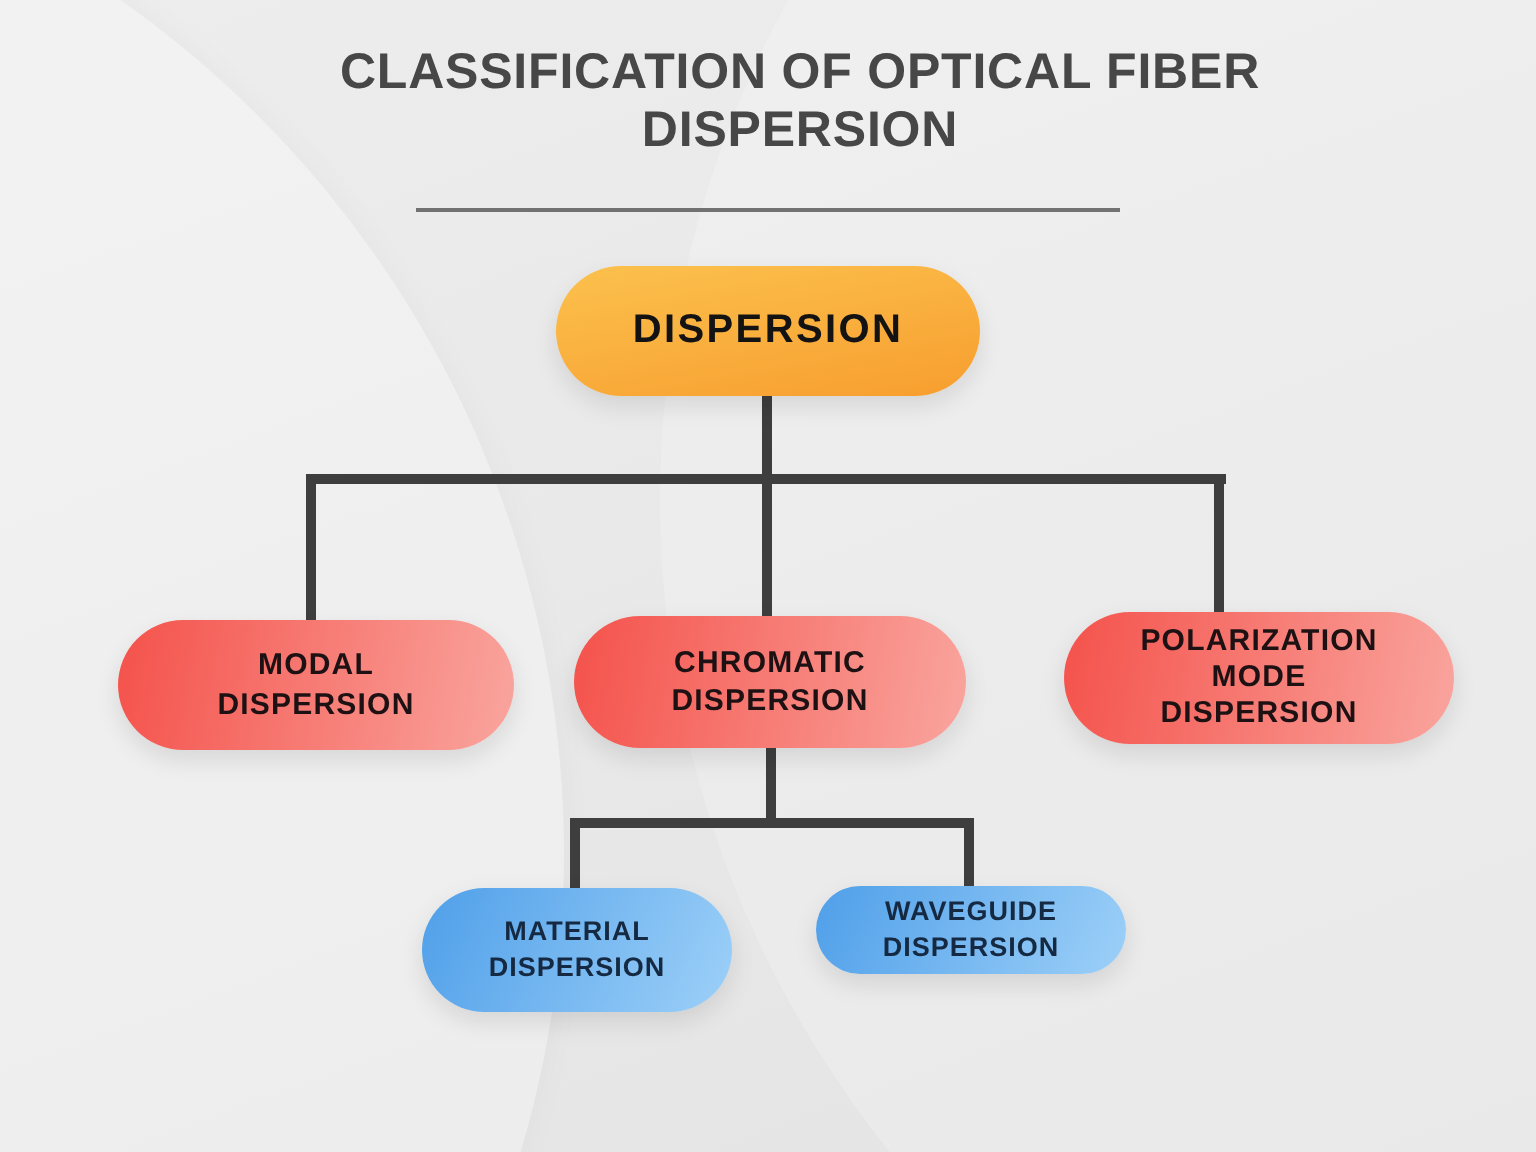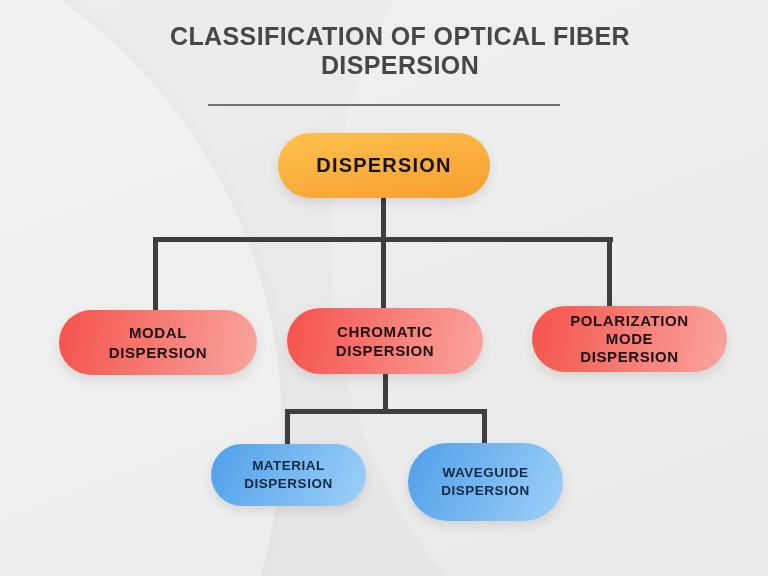--- a/index.html
+++ b/index.html
@@ -87,21 +87,21 @@
   .node.chromatic    { left: 287px; top: 308px; width: 196px; height: 66px; }
   .node.polarization { left: 532px; top: 306px; width: 195px; height: 66px; line-height: 1.22; }
   .node.blue {
     background: linear-gradient(115deg, var(--blue-1, #4f9fe9), var(--blue-2, #9dd0f8));
     color: var(--node-text-blue, #152a42);
     font-size: 13.5px;
     line-height: 1.32;
     letter-spacing: 0.5px;
   }
   .node.material  { left: 211px; top: 444px; width: 155px; height: 62px; text-align: center; }
-  .node.waveguide { left: 408px; top: 443px; width: 155px; height: 78px; }
+  .node.waveguide { left: 408px; top: 443px; width: 155px; height: 44px; }
 
   
   .stem-root       { left: 381px; top: 197px; width: 5px;   height: 112px; } 
   .hbar-1          { left: 153px; top: 237px; width: 460px; height: 5px;  }
   .v-left          { left: 153px; top: 237px; width: 5px;   height: 74px;  }
   .v-right         { left: 607px; top: 237px; width: 5px;   height: 70px;  }
   .stem-chromatic  { left: 383px; top: 373px; width: 5px;   height: 40px;  }
   .hbar-2          { left: 285px; top: 409px; width: 202px; height: 5px;  }
   .v-material      { left: 285px; top: 409px; width: 5px;   height: 36px;  }
   .v-waveguide     { left: 482px; top: 409px; width: 5px;   height: 35px;  }

